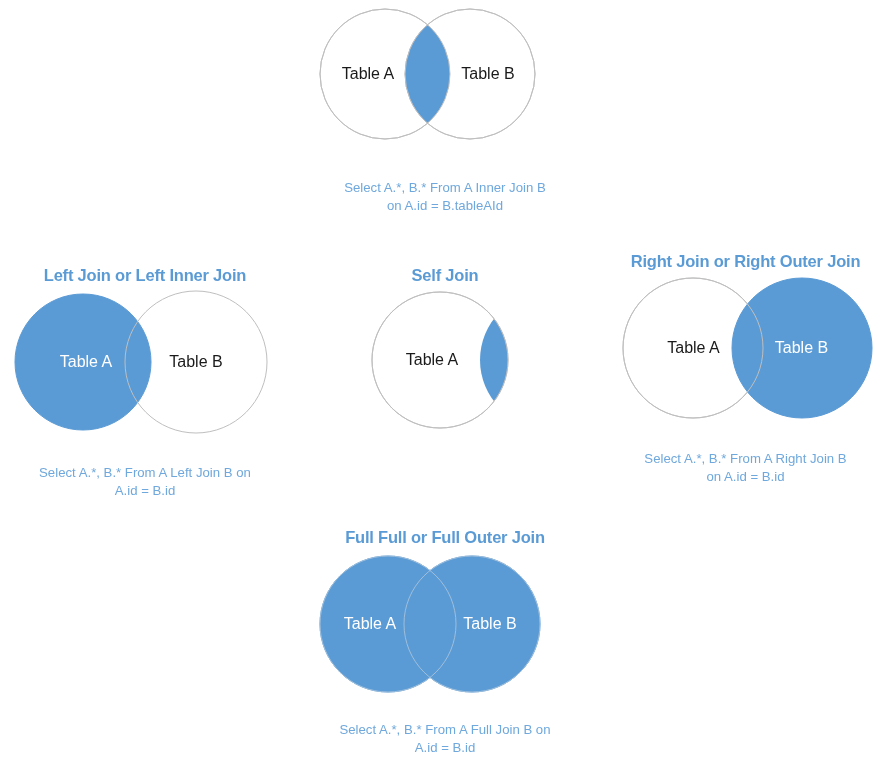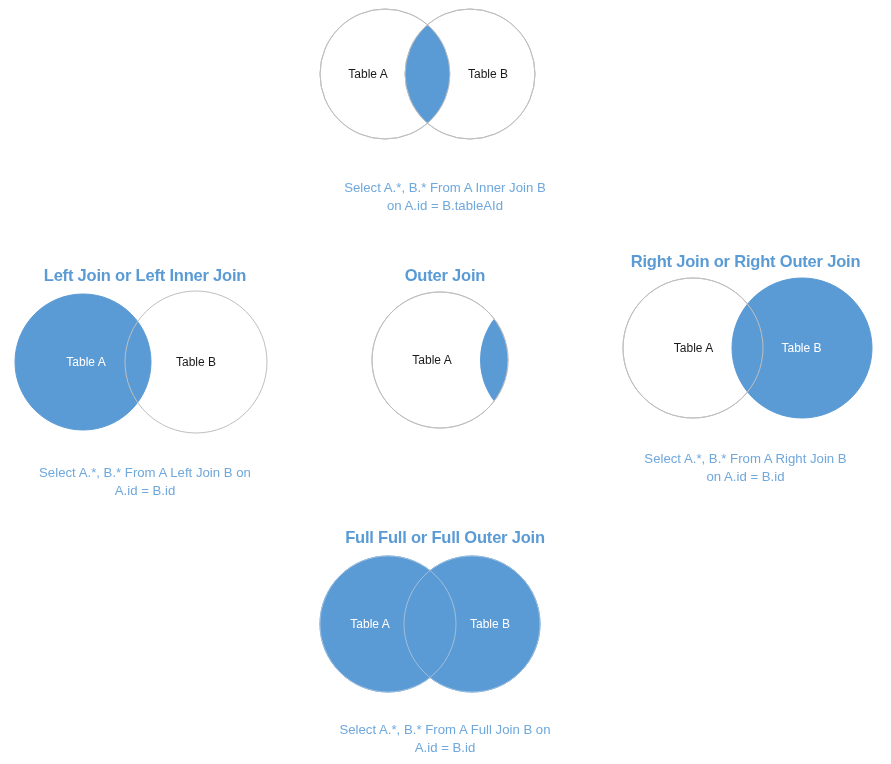--- a/index.html
+++ b/index.html
@@ -30,21 +30,21 @@
   .venn-stage {
     position: relative;
     margin: 0 auto;
   }
   .venn-stage svg {
     display: block;
     overflow: visible;
   }
   .circle-label {
     position: absolute;
-    font-size: 12px;
+    font-size: 16px;
     white-space: nowrap;
     transform: translate(-50%, -50%);
     pointer-events: none;
   }
   .label-dark {
     color: #1a1a1a;
   }
   .label-light {
     color: #ffffff;
   }
@@ -108,21 +108,21 @@
     </svg>
     <span class="circle-label label-light" style="left:76px; top:78px;">Table A</span>
     <span class="circle-label label-dark" style="left:186px; top:78px;">Table B</span>
   </div>
 
   <div class="panel-caption">Select A.*, B.* From A Left Join B on
 A.id = B.id</div>
 </div>
 
 <div class="panel" id="panel-self">
-  <div class="panel-title">Outer Join</div>
+  <div class="panel-title">Self Join</div>
 
   <div class="venn-stage" style="width:290px;height:165px;">
     <svg width="290" height="165" viewBox="0 0 290 165" aria-hidden="true">
       <defs>
         <clipPath id="clipA-self">
             <circle cx="140" cy="76" r="68"></circle>
           </clipPath>
       </defs>
 
       <circle cx="140" cy="76" r="68" fill="#ffffff" stroke="#BFBFBF" stroke-width="1"></circle>

